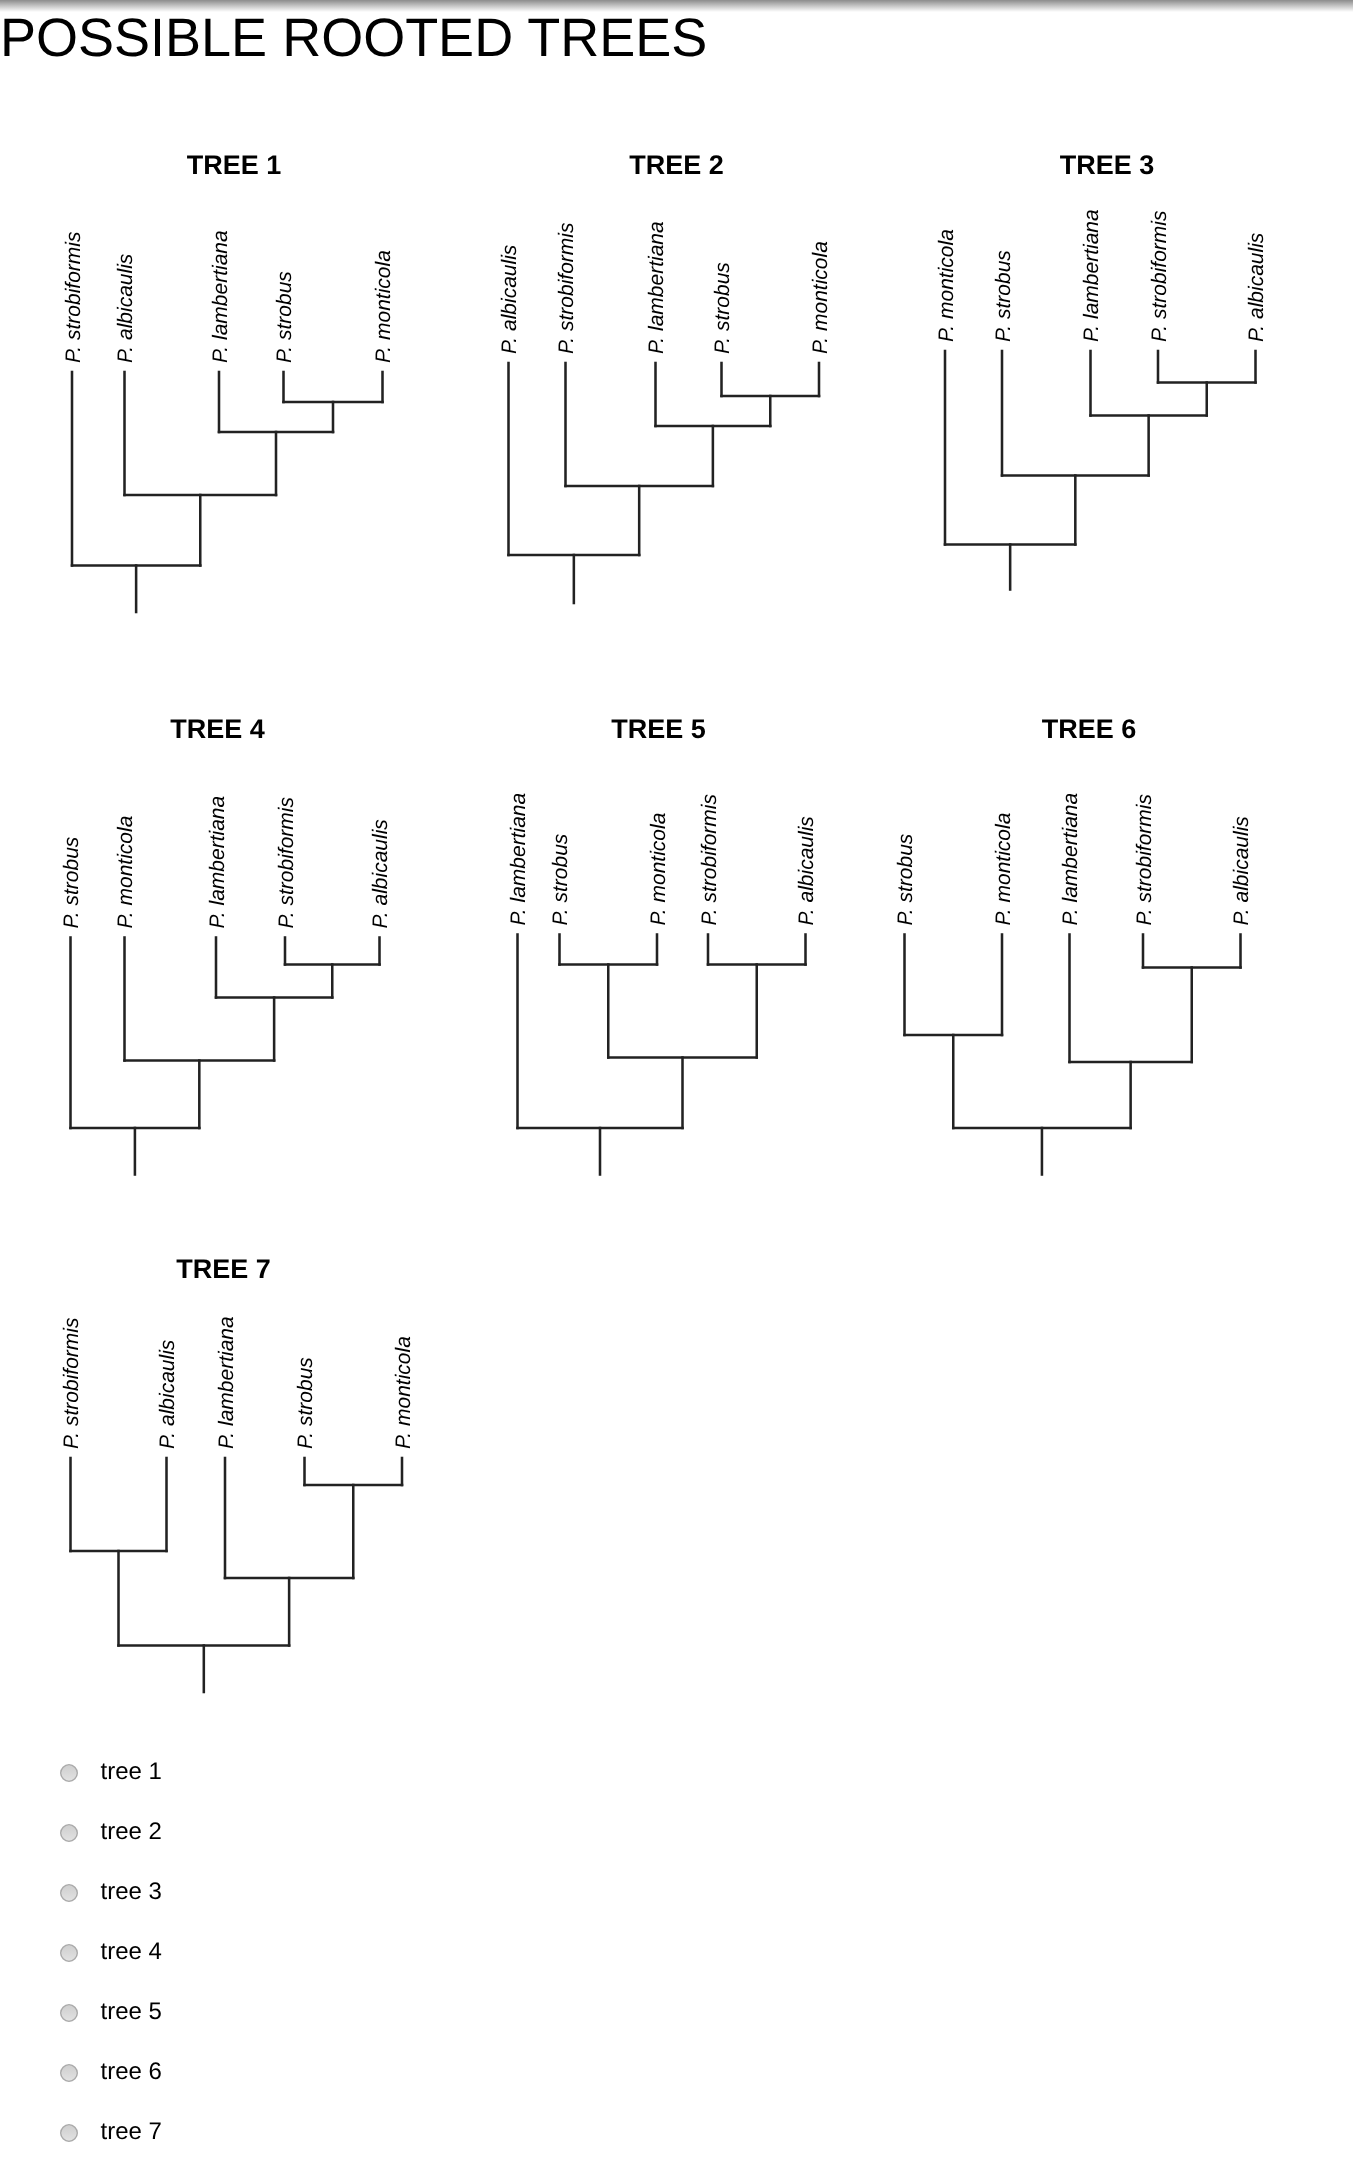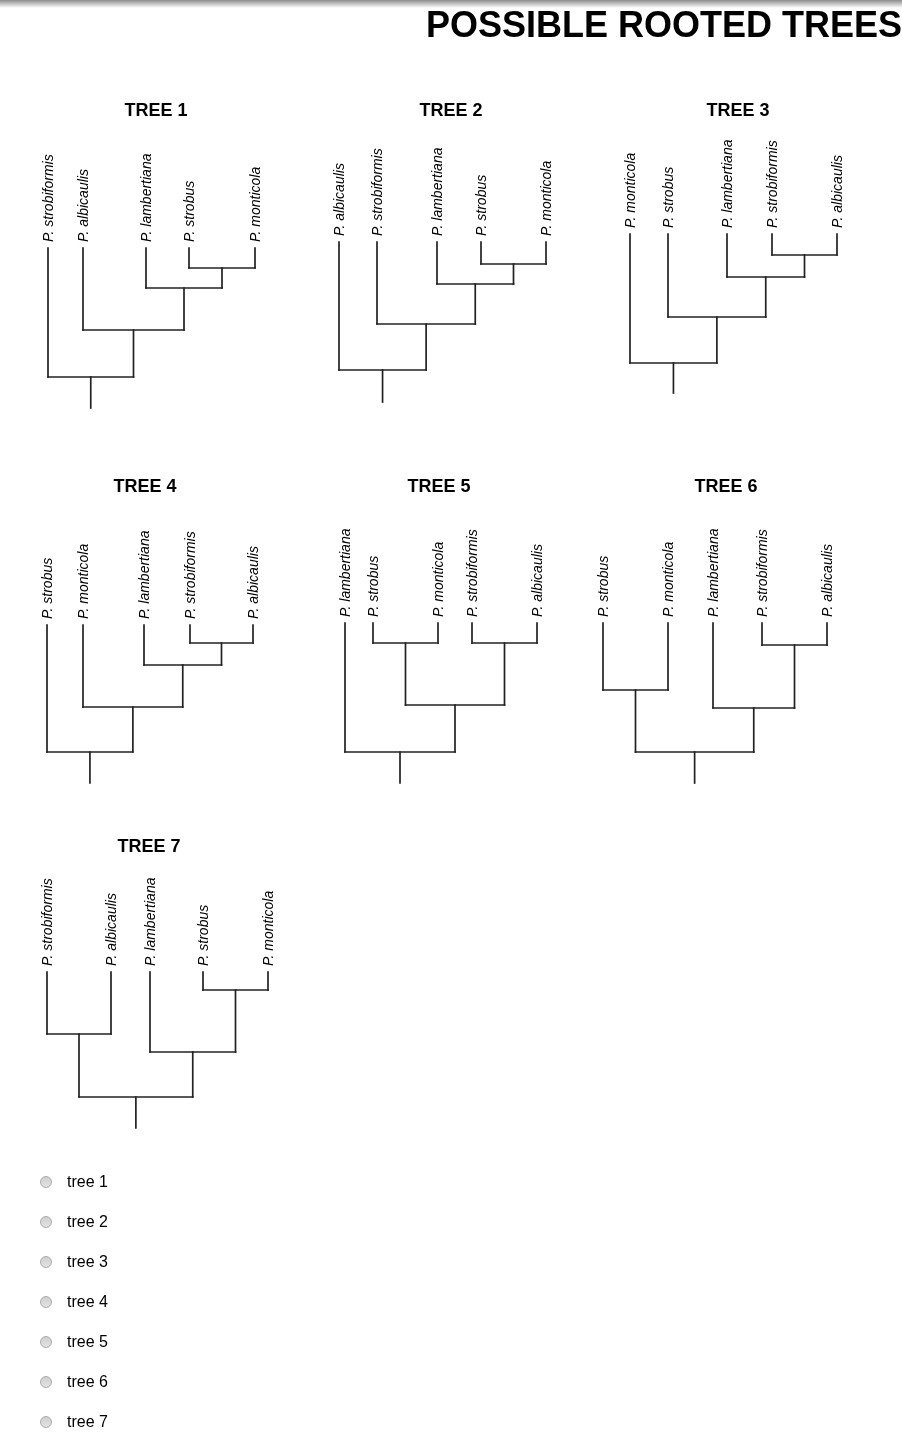--- a/index.html
+++ b/index.html
@@ -18,24 +18,24 @@
     height: 8px;
     background: linear-gradient(to bottom, rgba(0,0,0,0.45), rgba(0,0,0,0));
     pointer-events: none;
   }
   .title {
     position: absolute;
     top: 7px;
     left: 0;
     width: 100%;
     margin: 0;
-    text-align: right;
+    text-align: left;
     font-size: 36px;
     line-height: 1;
-    font-weight: bold;
+    font-weight: normal;
     color: #000000;
   }
   #trees-svg {
     position: absolute;
     top: 0; left: 0;
   }
   #trees-svg .tree-header {
     font-family: "Liberation Sans", sans-serif;
     font-size: 18px;
     font-weight: bold;

